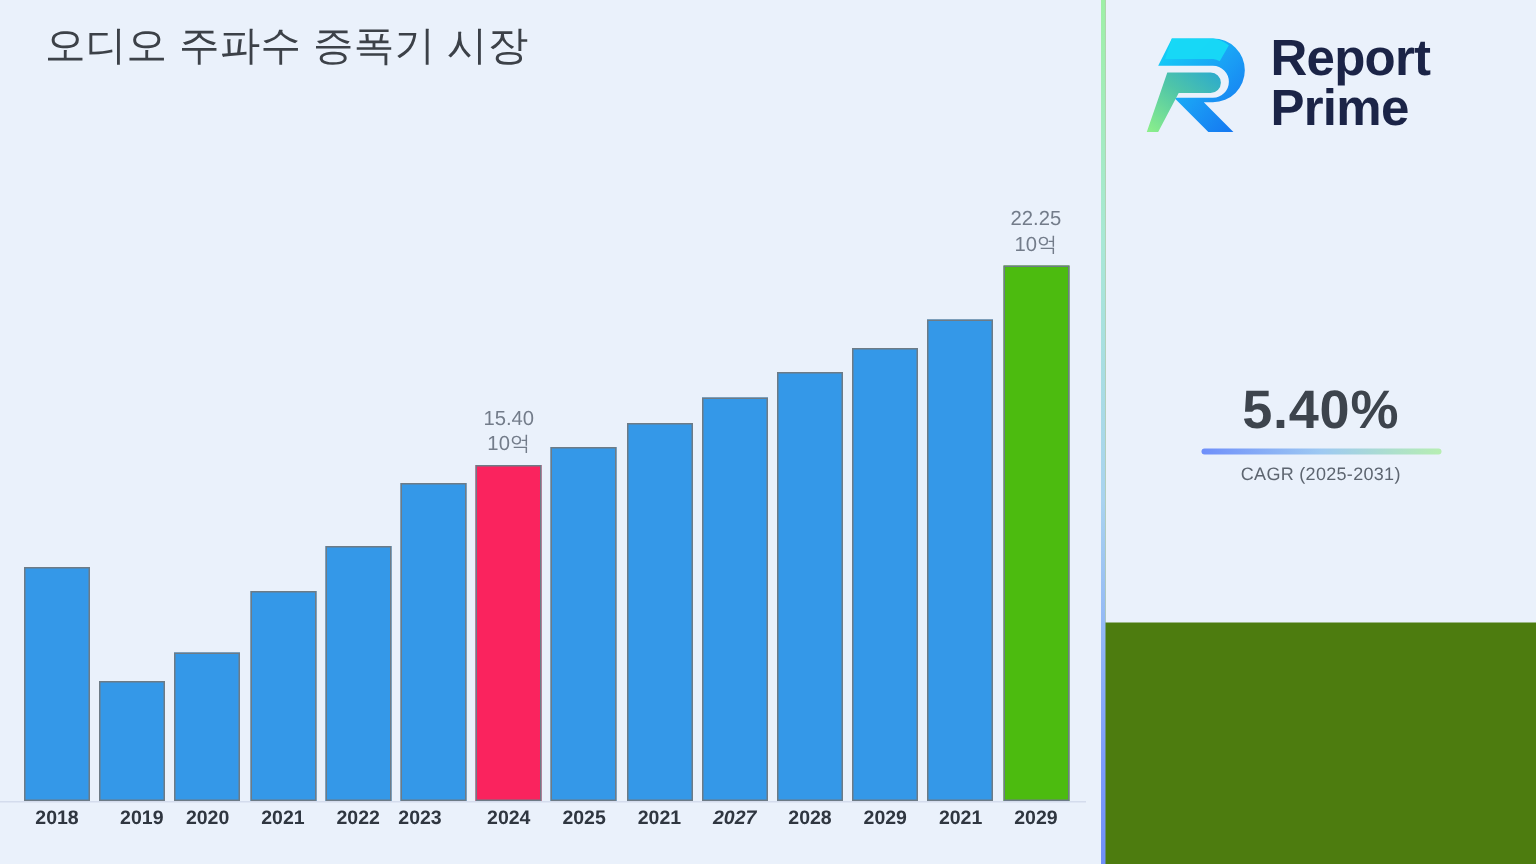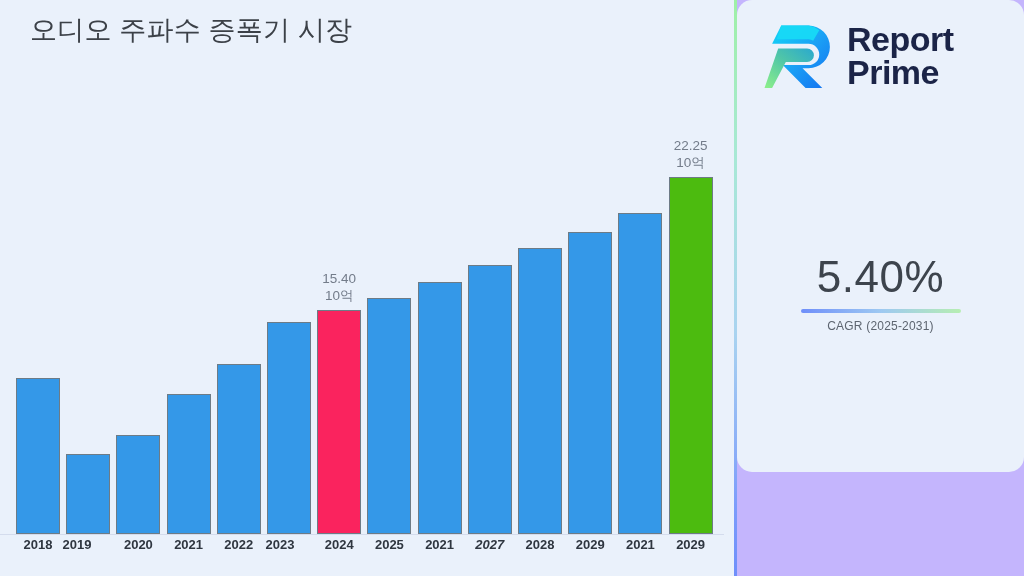--- a/index.html
+++ b/index.html
@@ -5,21 +5,21 @@
 <style>
   * { box-sizing: border-box; margin: 0; padding: 0; }
   html, body {
     width: 1024px; height: 576px;
     overflow: hidden;
     font-family: "Liberation Sans", "DejaVu Sans", sans-serif;
   }
   #root {
     position: relative;
     width: 1024px; height: 576px;
-    background: #c4b5fd;
+    background: #4d7c0f;
     padding-left: 32px;
   }
 
   
   #chart-panel {
     position: absolute;
     left: 0; top: 0;
     width: 735px; height: 576px;
     background: #eaf1fb;
   }
@@ -93,23 +93,22 @@
     position: absolute;
     left: 734px; top: 0;
     width: 3px; height: 576px;
     background: linear-gradient(to bottom, #9ef0a6 0%, #a8e8d6 28%, #a9d3f0 58%, #7c9cfb 88%, #6f8ffa 100%);
   }
 
   
   #side-panel {
     position: absolute;
     left: 737px; top: 0;
-    width: 287px; height: 472px;
+    width: 287px; height: 415px;
     background: #eaf1fb;
-    border-radius: 15px;
   }
 
   #logo-block {
     position: absolute;
     left: 26px; top: 10px;
     width: 245px; height: 92px;
     display: flex;
     align-items: center;
     gap: 8px;
   }
@@ -122,22 +121,22 @@
     letter-spacing: -0.5px;
   }
 
   #cagr-block {
     position: absolute;
     left: 0px; top: 252px;
     width: 287px;
     text-align: center;
   }
   #cagr-value {
-    font-size: 44px;
-    font-weight: 400;
+    font-size: 36px;
+    font-weight: 700;
     color: #3d444d;
     letter-spacing: 0.5px;
     line-height: 1.15;
     text-align: center;
   }
   #cagr-rule {
     margin: 6px auto 6px auto;
     width: 160px; height: 4px;
     background: linear-gradient(to right, #6f8ffa 0%, #9ec9f2 50%, #b7eeb2 100%);
     border-radius: 2px;
@@ -208,21 +207,21 @@
           <div class="bar-label" style="bottom: 363px;">
             <div>22.25</div>
             <div>10억</div>
           </div>
         </div>
       </div>
 
     <div id="x-axis">
 
     <div class="x-tick" style="left: 16px;">2018</div>
-        <div class="x-tick" style="left: 55px;">2019</div>
+        <div class="x-tick" style="left: 65px; text-align: right;">2019</div>
         <div class="x-tick" style="left: 116.4px;">2020</div>
         <div class="x-tick" style="left: 166.6px;">2021</div>
         <div class="x-tick" style="left: 216.8px;">2022</div>
         <div class="x-tick" style="left: 258px;">2023</div>
         <div class="x-tick" style="left: 317.2px;">2024</div>
         <div class="x-tick" style="left: 367.4px;">2025</div>
         <div class="x-tick" style="left: 417.6px;">2021</div>
         <div class="x-tick" style="left: 467.8px; font-style: italic;">2027</div>
         <div class="x-tick" style="left: 518px;">2028</div>
         <div class="x-tick" style="left: 568.2px;">2029</div>

